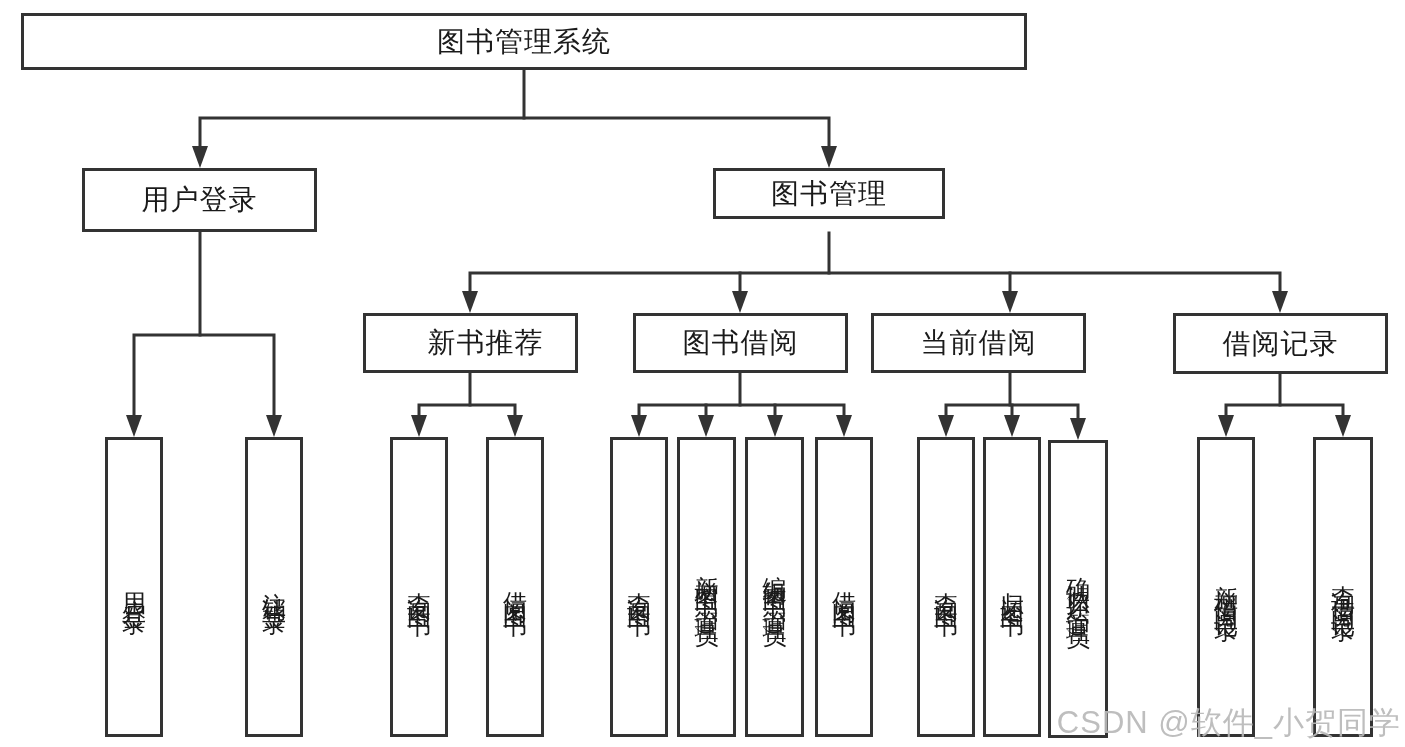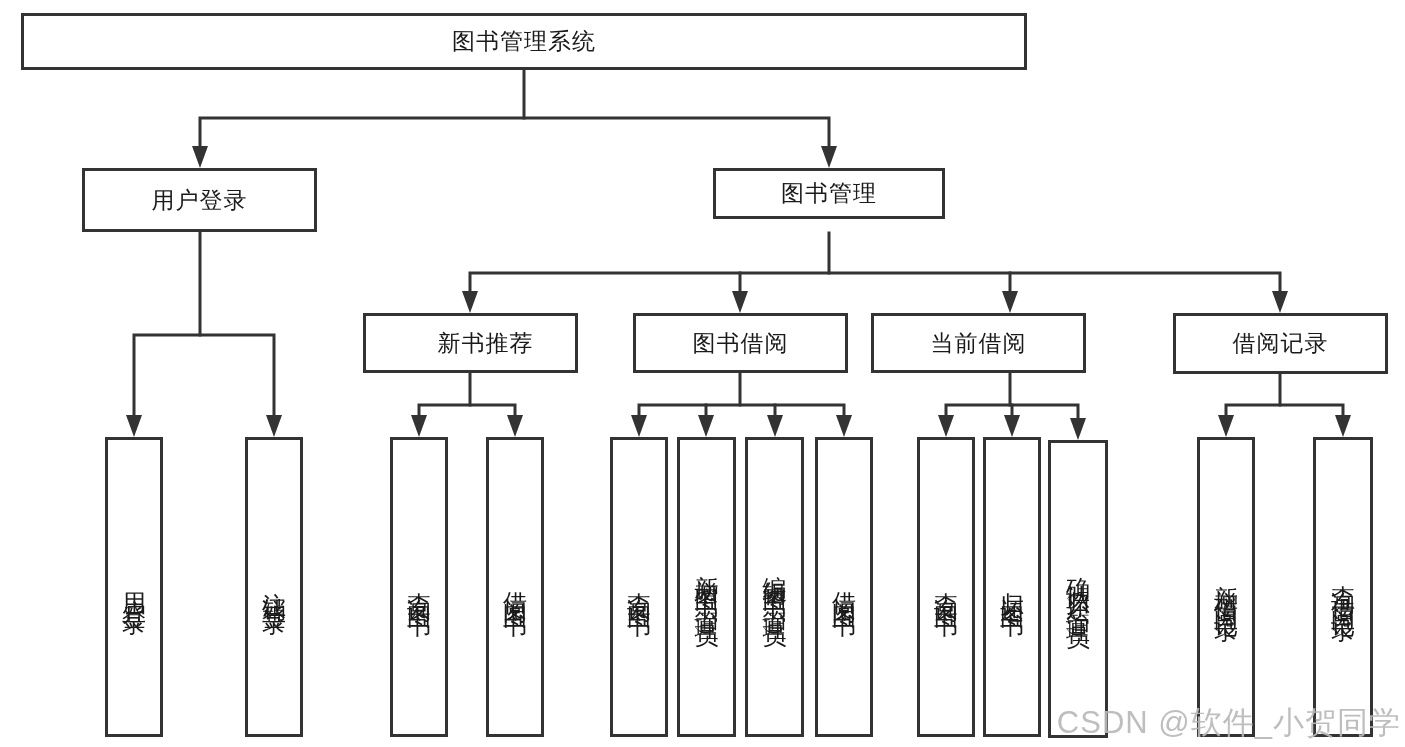--- a/index.html
+++ b/index.html
@@ -7,21 +7,21 @@
   .stage{
     position:relative;width:1405px;height:747px;background:#ffffff;
     overflow:hidden;color:#1a1a1a;
   }
   .connectors{position:absolute;left:0;top:0;z-index:1;pointer-events:none;}
   .node{
     position:absolute;box-sizing:border-box;background:#ffffff;
     border:3px solid #333333;z-index:2;
     display:flex;align-items:center;justify-content:center;
   }
-  .hbox{font-size:23px;letter-spacing:1px;white-space:nowrap;}
+  .hbox{font-size:28px;letter-spacing:1px;white-space:nowrap;}
   .root{border-width:3px;}
   .vbox span{
     writing-mode:vertical-rl;text-orientation:mixed;
     font-size:24px;letter-spacing:7px;line-height:1.0;white-space:nowrap;
   }
   .watermark{
     position:absolute;right:4px;bottom:3px;z-index:5;
     font-size:31px;color:#b9b9b9;opacity:0.92;letter-spacing:1px;
     white-space:nowrap;
   }

